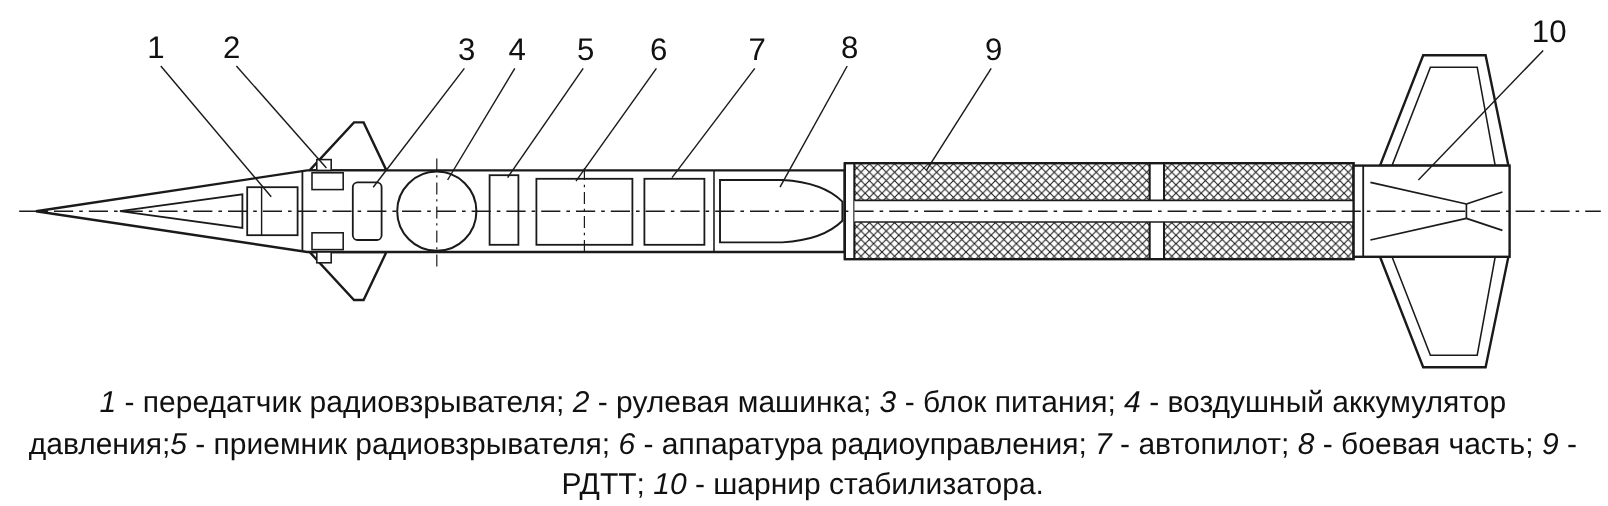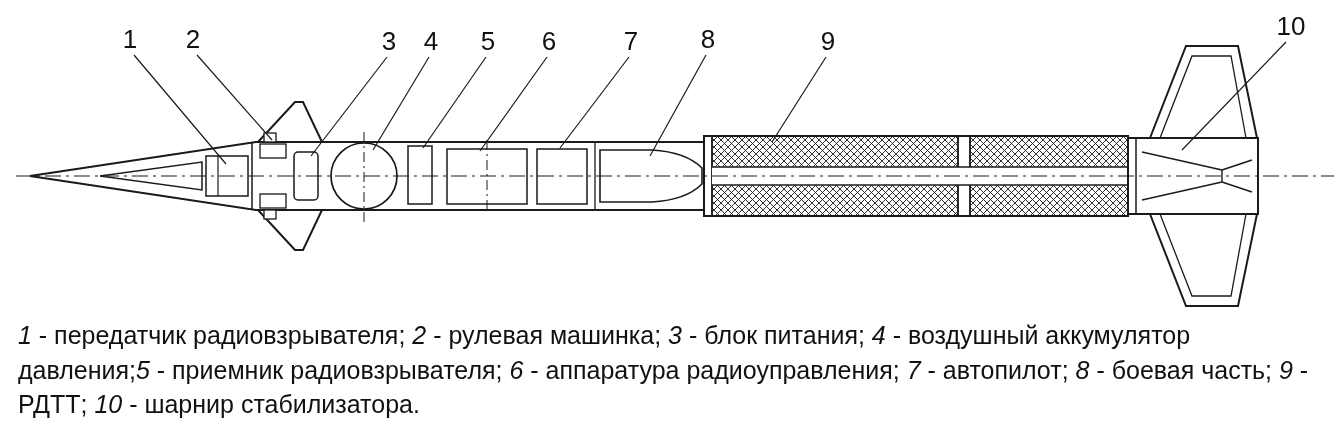--- a/index.html
+++ b/index.html
@@ -1,20 +1,20 @@
 <!DOCTYPE html>
 <html><head>
 <meta charset="utf-8">
 <style>
   html,body{margin:0;padding:0;background:#ffffff;}
   body{width:1340px;height:422px;font-family:"Liberation Sans",sans-serif;color:#111;overflow:hidden;}
   .diagram-wrap{width:1340px;height:312px;position:relative;}
   svg{display:block;}
   svg text{font-family:"Liberation Sans",sans-serif;font-size:26px;fill:#111;}
-  .caption{margin:0;padding:6px 20px 0 18px;font-size:25px;line-height:1.38;color:#111;}
+  .caption{margin:0;padding:6px 20px 0 18px;font-size:25px;line-height:1.38;color:#111;text-align:center;}
   .caption .n{font-style:italic;}
 </style>
 </head>
 <body>
 
 <div class="diagram-wrap">
 <svg width="1340" height="312" viewBox="0 0 1340 312">
   <defs>
     <pattern id="xhatch" width="7" height="7" patternUnits="userSpaceOnUse">
       <path d="M0,0 L7,7 M7,0 L0,7" stroke="#1a1a1a" stroke-width="0.9"></path>

